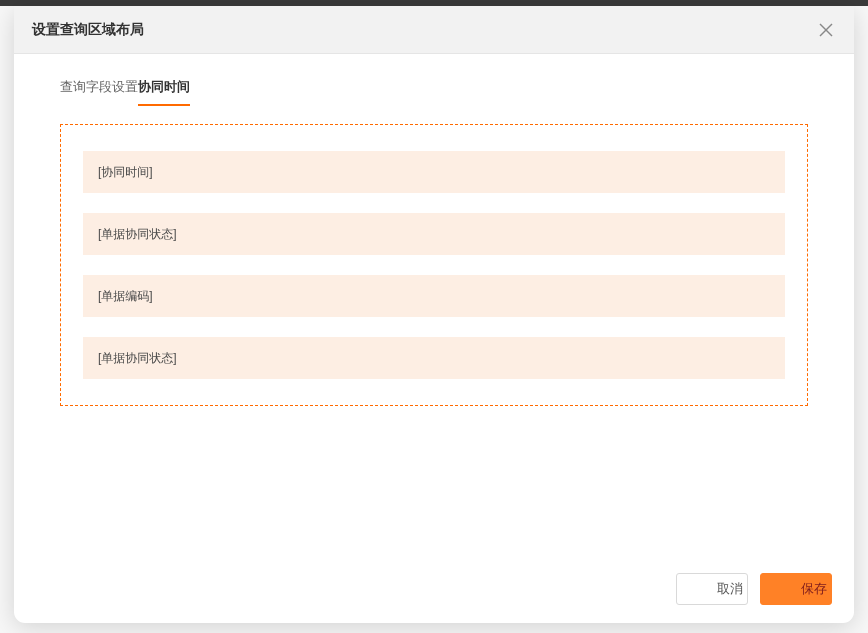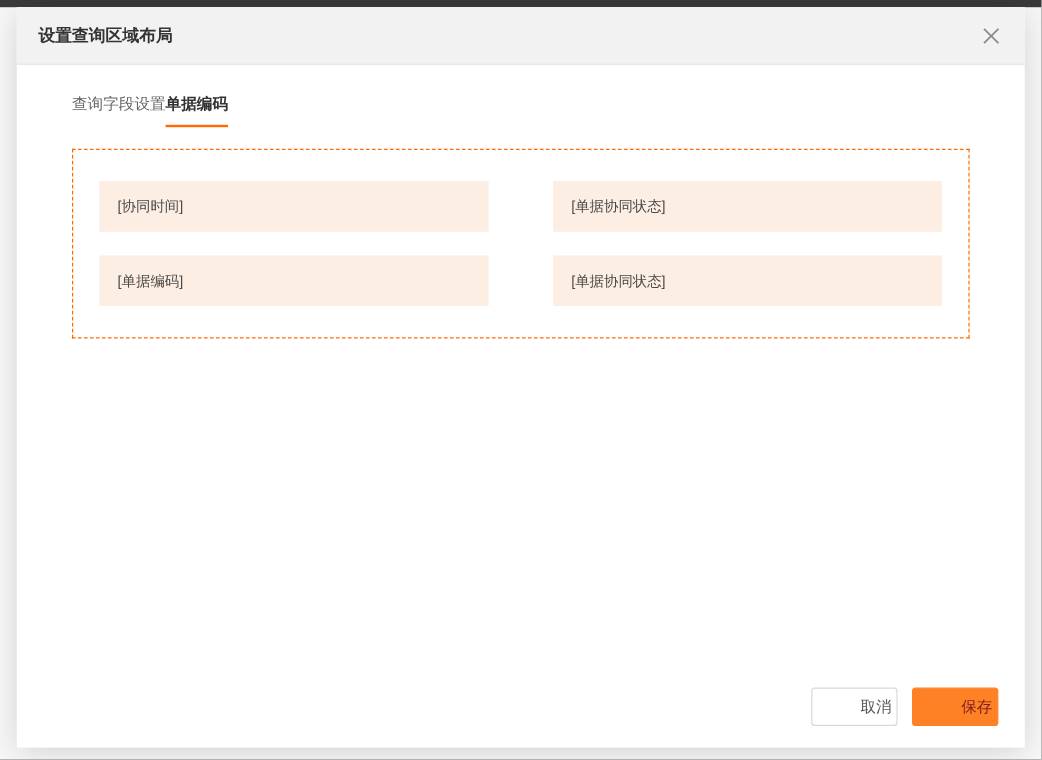--- a/index.html
+++ b/index.html
@@ -9,21 +9,21 @@
   .page-bg {
     position: absolute; inset: 0; background: #f7f7f7;
   }
   .page-bg::before {
     content: ""; position: absolute; top: 0; left: 0; right: 0; height: 6px; background: #3a3a3a;
   }
 
   .modal {
     position: absolute; top: 6px; left: 14px; right: 14px; bottom: 10px;
     background: #ffffff; box-shadow: 0 4px 24px rgba(0,0,0,.15);
-    display: flex; flex-direction: column;
+    display: flex; flex-direction: column; border-radius: 11px;
   }
 
   .modal-header {
     height: 48px; background: #f2f2f2; border-bottom: 1px solid #e5e5e5;
     display: flex; align-items: center; justify-content: space-between;
     padding: 0 18px;
   }
   .modal-title { font-size: 14px; font-weight: 600; color: #333; }
   .close-btn {
     width: 20px; height: 20px; display: flex; align-items: center; justify-content: center;
@@ -35,21 +35,21 @@
 
   .tabs { display: flex; margin-bottom: 18px; }
   .tab {
     font-size: 13px; color: #666; padding-bottom: 8px; cursor: pointer;
     border-bottom: 2px solid transparent;
   }
   .tab.active { color: #333; font-weight: 600; border-bottom-color: #ff6a00; }
 
   .layout-area {
     border: 1px dashed #ff6a00; padding: 26px 22px;
-    display: grid; grid-template-columns: repeat(2, 1fr); gap: 20px 54px;
+    display: grid; grid-template-columns: repeat(1, 1fr); gap: 20px 54px;
   }
   .field-item {
     background: #fdeee3; border: 1px solid #fdeee3;
     height: 42px; display: flex; align-items: center;
     padding: 0 14px; font-size: 12px; color: #4a4a4a;
     cursor: move;
   }
 
   .modal-footer {
     border-top: 1px solid #eee0; 
@@ -76,21 +76,21 @@
         <line x1="1" y1="1" x2="13" y2="13" stroke="currentColor" stroke-width="1.4"></line>
         <line x1="13" y1="1" x2="1" y2="13" stroke="currentColor" stroke-width="1.4"></line>
       </svg>
     </div>
   </div>
 
   <div class="modal-body">
 
     <div class="tabs">
       <div class="tab">查询字段设置</div>
-      <div class="tab active">单据编码</div>
+      <div class="tab active">协同时间</div>
     </div>
 
     <div class="layout-area">
       <div class="field-item">[协同时间]</div>
       <div class="field-item">[单据协同状态]</div>
       <div class="field-item">[单据编码]</div>
       <div class="field-item">[单据协同状态]</div>
     </div>
 
   </div>

